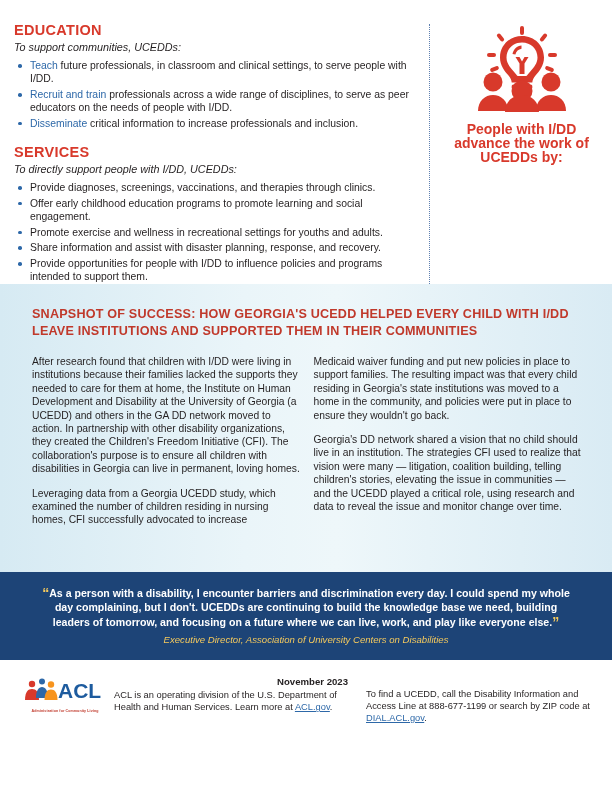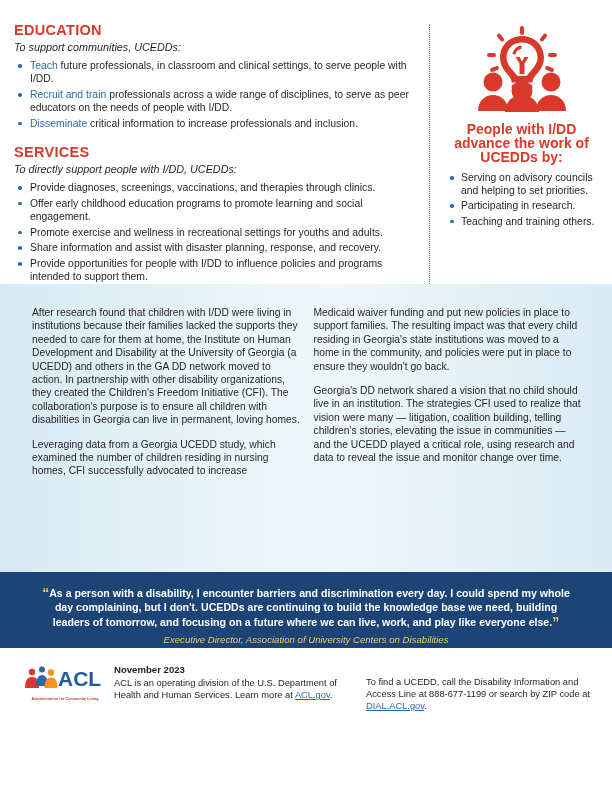--- a/index.html
+++ b/index.html
@@ -148,21 +148,21 @@
     line-height: 13.4px;
     margin: 0 0 11px 0;
     color: #231f20;
   }
 
   
   .quote-band {
     background: #1d4477;
     padding: 14px 42px 14px 42px;
     box-sizing: border-box;
-    height: 76px;
+    height: 88px;
   }
   .quote-text {
     color: #ffffff;
     font-size: 10.6px;
     line-height: 14.4px;
     font-weight: bold;
     text-align: center;
     margin: 0;
   }
   .qmark {
@@ -202,20 +202,21 @@
   }
   .footer-mid {
     flex: 1;
     padding-left: 6px;
     padding-right: 18px;
   }
   .footer-date {
     font-size: 9.6px;
     font-weight: bold;
     margin: 0 0 2px 0;
+    text-align: right;
   }
   .footer-text {
     font-size: 9.3px;
     line-height: 12px;
     margin: 0;
   }
   .footer-right {
     width: 228px;
     flex-shrink: 0;
     padding-top: 12px;
@@ -293,30 +294,26 @@
         <path d="M2 85 C2 75 9 69 17 69 C25 69 32 75 32 85 Z"></path>
 
         <circle cx="75" cy="56" r="9.5"></circle>
         <path d="M60 85 C60 75 67 69 75 69 C83 69 90 75 90 85 Z"></path>
 
         <circle cx="46" cy="65" r="10.5"></circle>
         <path d="M29 86 C29 76 36.5 69 46 69 C55.5 69 63 76 63 86 Z"></path>
       </g>
     </svg>
     <p class="side-title">People with I/DD advance the work of UCEDDs by:</p>
-    <ul class="side-bullets">
-      <li>Serving on advisory councils and helping to set priorities.</li>
-      <li>Participating in research.</li>
-      <li>Teaching and training others.</li>
-    </ul>
   </div>
 
 </div>
 
 <div class="snapshot">
+  <h3 class="snapshot-title">SNAPSHOT OF SUCCESS: HOW GEORGIA'S UCEDD HELPED EVERY CHILD WITH I/DD LEAVE INSTITUTIONS AND SUPPORTED THEM IN THEIR COMMUNITIES</h3>
   <div class="snapshot-cols">
     <div class="snapshot-col">
       <p>After research found that children with I/DD were living in institutions because their families lacked the supports they needed to care for them at home, the Institute on Human Development and Disability at the University of Georgia (a UCEDD) and others in the GA DD network moved to action. In partnership with other disability organizations, they created the Children's Freedom Initiative (CFI). The collaboration's purpose is to ensure all children with disabilities in Georgia can live in permanent, loving homes.</p>
       <p>Leveraging data from a Georgia UCEDD study, which examined the number of children residing in nursing homes, CFI successfully advocated to increase</p>
     </div>
     <div class="snapshot-col">
       <p>Medicaid waiver funding and put new policies in place to support families. The resulting impact was that every child residing in Georgia's state institutions was moved to a home in the community, and policies were put in place to ensure they wouldn't go back.</p>
       <p>Georgia's DD network shared a vision that no child should live in an institution. The strategies CFI used to realize that vision were many — litigation, coalition building, telling children's stories, elevating the issue in communities — and the UCEDD played a critical role, using research and data to reveal the issue and monitor change over time.</p>
     </div>
   </div>

